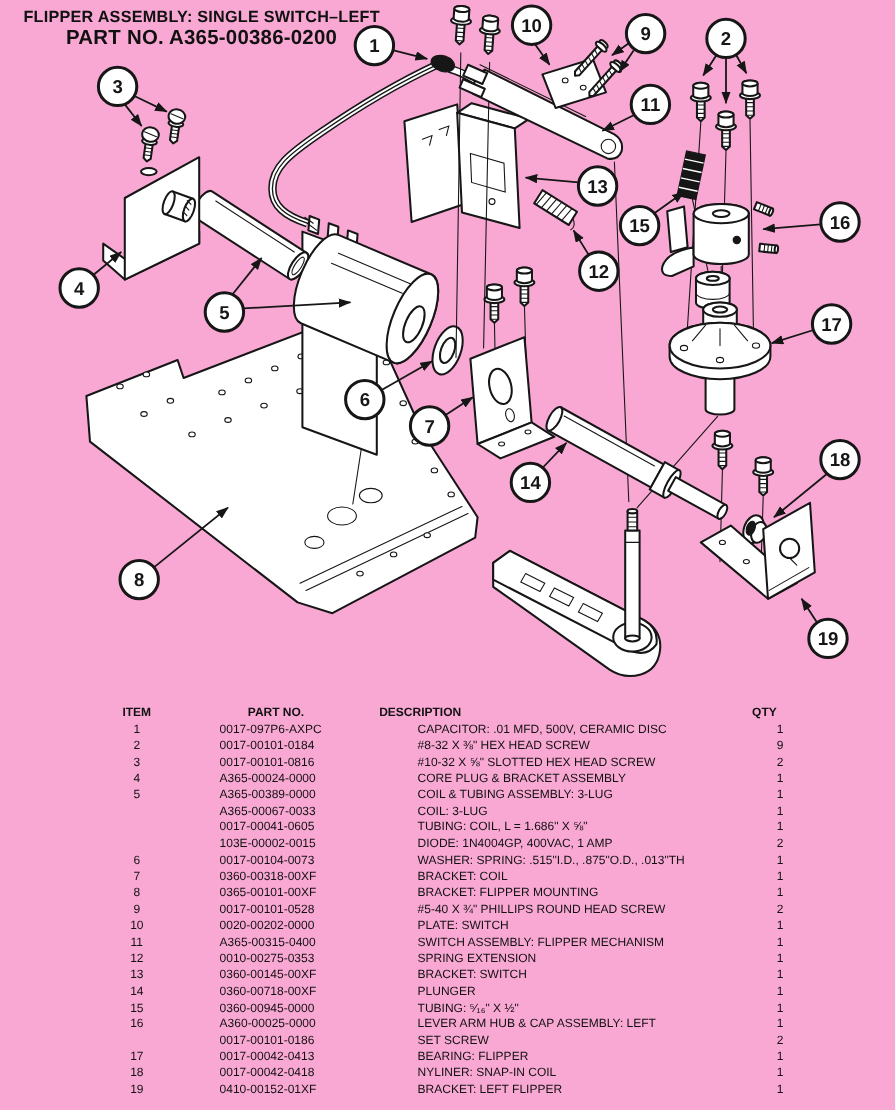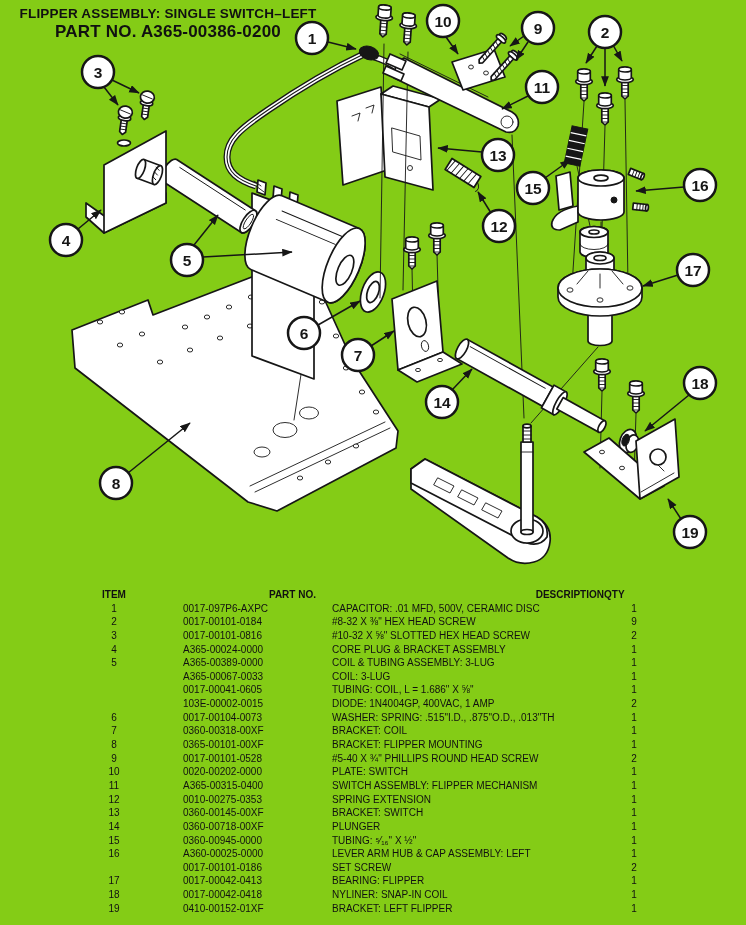--- a/index.html
+++ b/index.html
@@ -1,39 +1,39 @@
 <!DOCTYPE html>
 <html><head>
 <meta charset="utf-8">
 <style>
   html,body{margin:0;padding:0;background:#ffffff;}
   body{width:746px;height:925px;position:relative;font-family:"Liberation Sans",sans-serif;color:#141414;-webkit-font-smoothing:antialiased;}
-  .page{position:absolute;inset:0;background:#84cc16;overflow:hidden;}
+  .page{position:absolute;inset:0;background:#f9a8d4;overflow:hidden;}
   .title{position:absolute;left:16px;top:6px;width:304px;text-align:center;font-weight:bold;font-size:13.5px;line-height:1.2;letter-spacing:.2px;color:#111;}
   .title .t2{font-size:17px;}
   svg.diagram{position:absolute;left:0;top:0;}
   .part{fill:#fff;stroke:#161616;stroke-width:1.7;stroke-linejoin:round;stroke-linecap:round;}
   .thin{fill:none;stroke:#161616;stroke-width:.9;stroke-linecap:round;}
   .hole{fill:#fff;stroke:#161616;stroke-width:.9;}
   .lead{fill:none;stroke:#161616;stroke-width:1.5;}
   .dark{fill:#161616;stroke:#161616;}
   .wireO{fill:none;stroke:#161616;stroke-width:7;}
   .wireI{fill:none;stroke:#ffffff;stroke-width:4.4;}
   .wireC{fill:none;stroke:#161616;stroke-width:1.1;}
   .bc{fill:#fff;stroke:#161616;stroke-width:2.5;}
   .bt{font-family:"Liberation Sans",sans-serif;font-weight:bold;font-size:15.5px;text-anchor:middle;fill:#161616;}
   .ptable{position:absolute;left:0;top:588px;width:746px;font-size:10px;line-height:13.65px;color:#111;}
   .tr{display:flex;height:13.65px;white-space:nowrap;}
   .head span{font-weight:bold;}
   .h-item{width:60px;margin-left:84px;text-align:center;}
-  .h-part{width:172px;text-align:right;}
-  .h-desc{width:288px;text-align:right;}
-  .h-qty{width:66px;text-align:left;}
+  .h-part{width:172px;text-align:center;}
+  .h-desc{width:288px;text-align:left;}
+  .h-qty{width:66px;text-align:center;}
   .c-item{width:60px;margin-left:84px;text-align:center;}
-  .c-part{width:149px;margin-left:39px;}
+  .c-part{width:165px;margin-left:39px;}
   .c-desc{width:272px;}
   .c-qty{width:60px;text-align:center;}
 </style>
 </head>
 <body>
 
 <div class="page">
 
   <div class="title">
     <div>FLIPPER ASSEMBLY: SINGLE SWITCH–LEFT</div>

